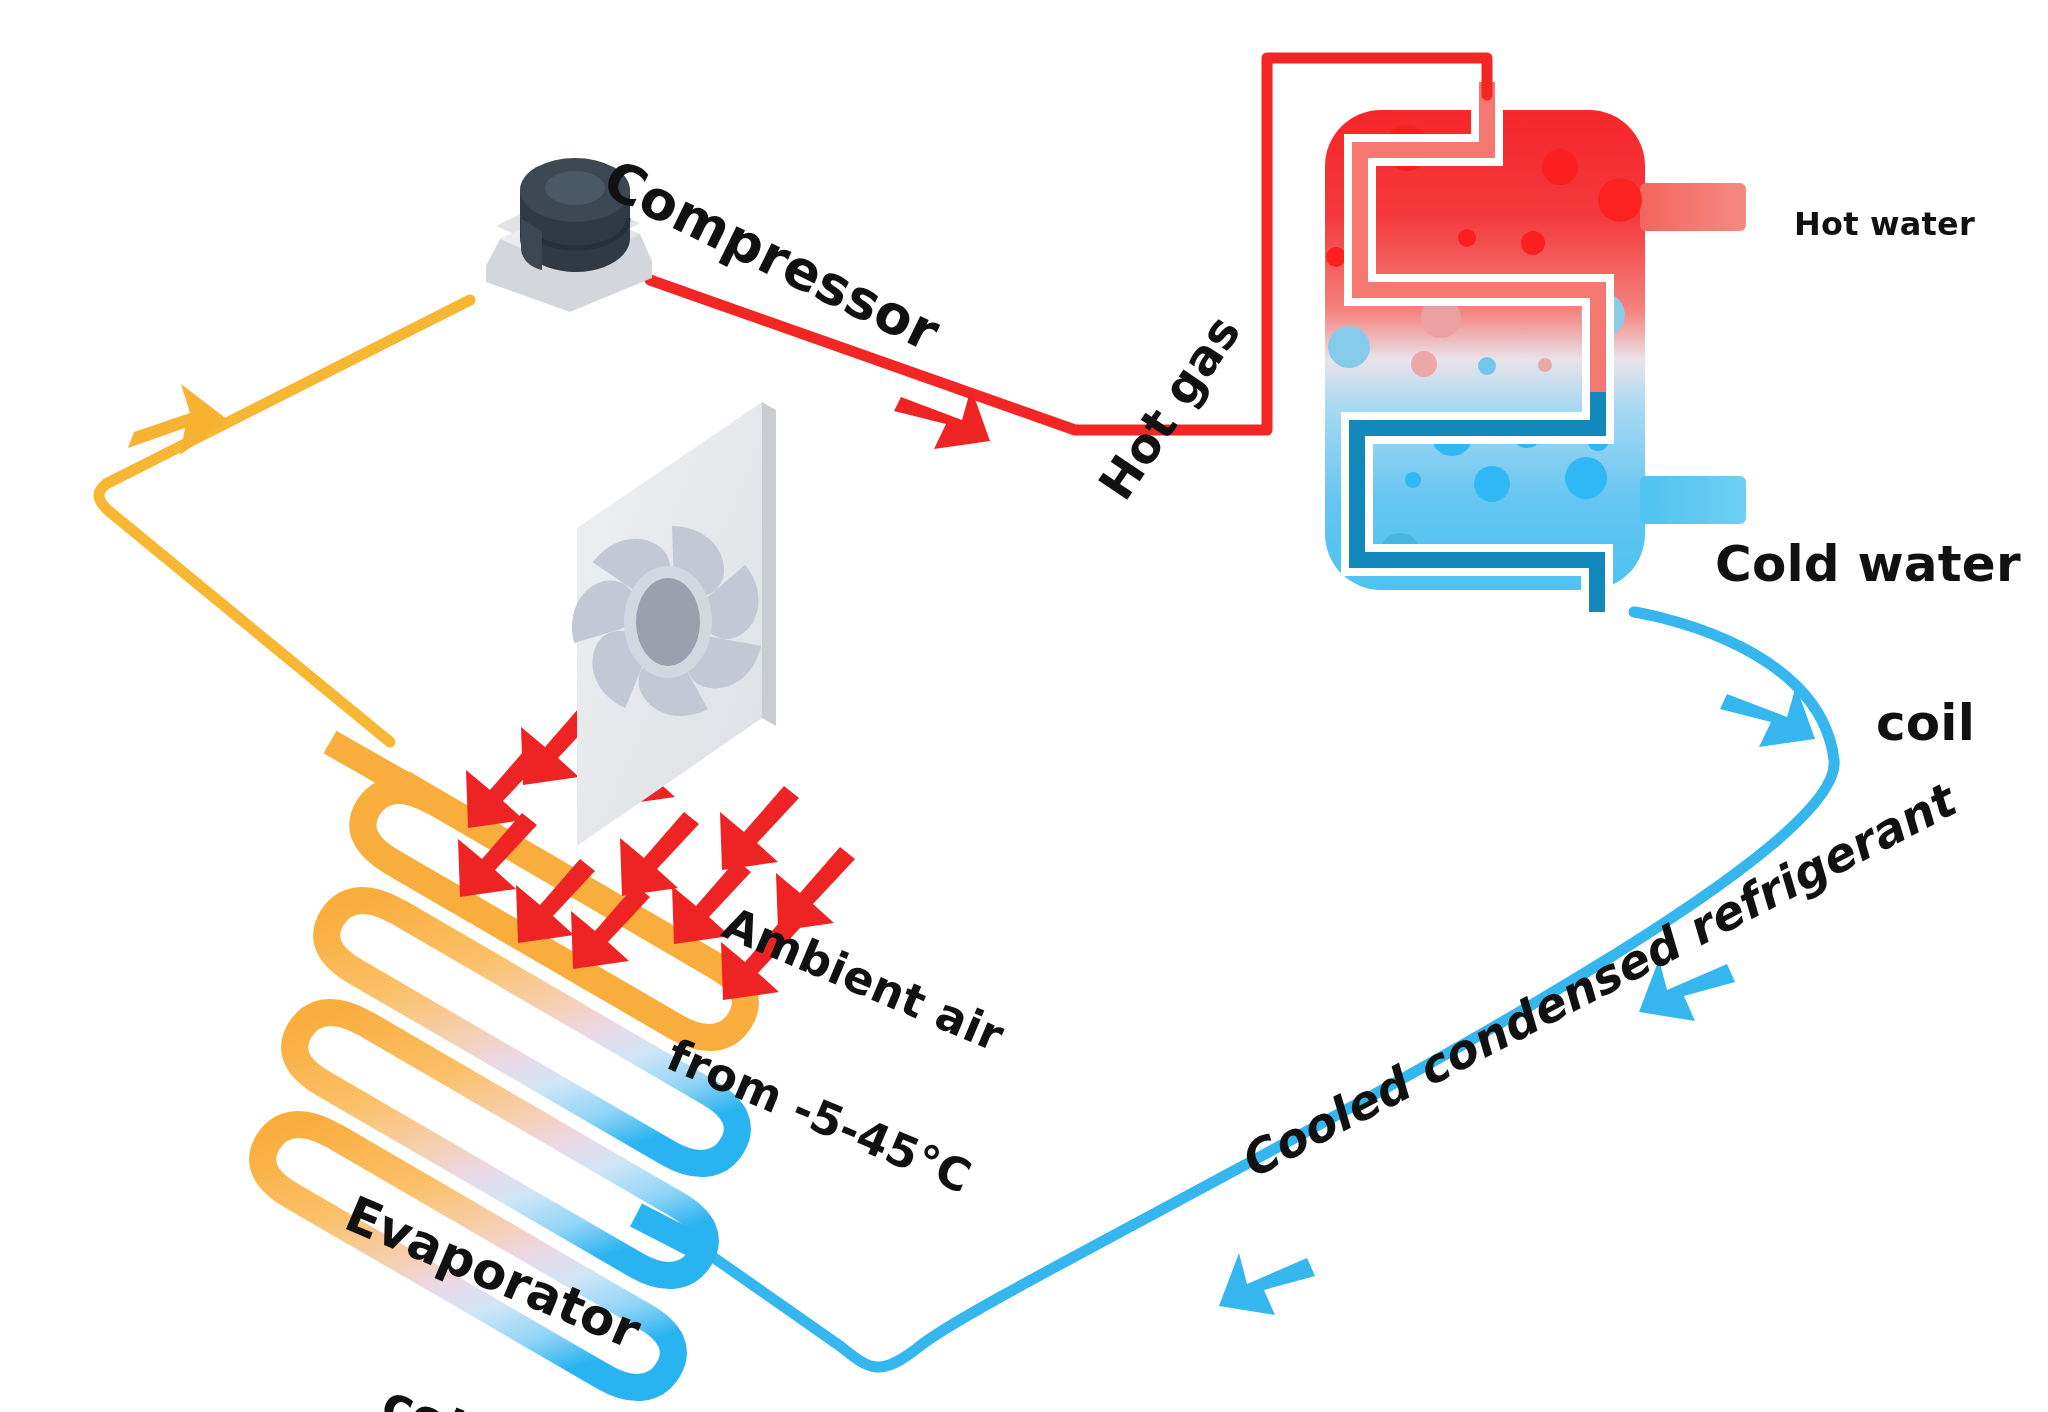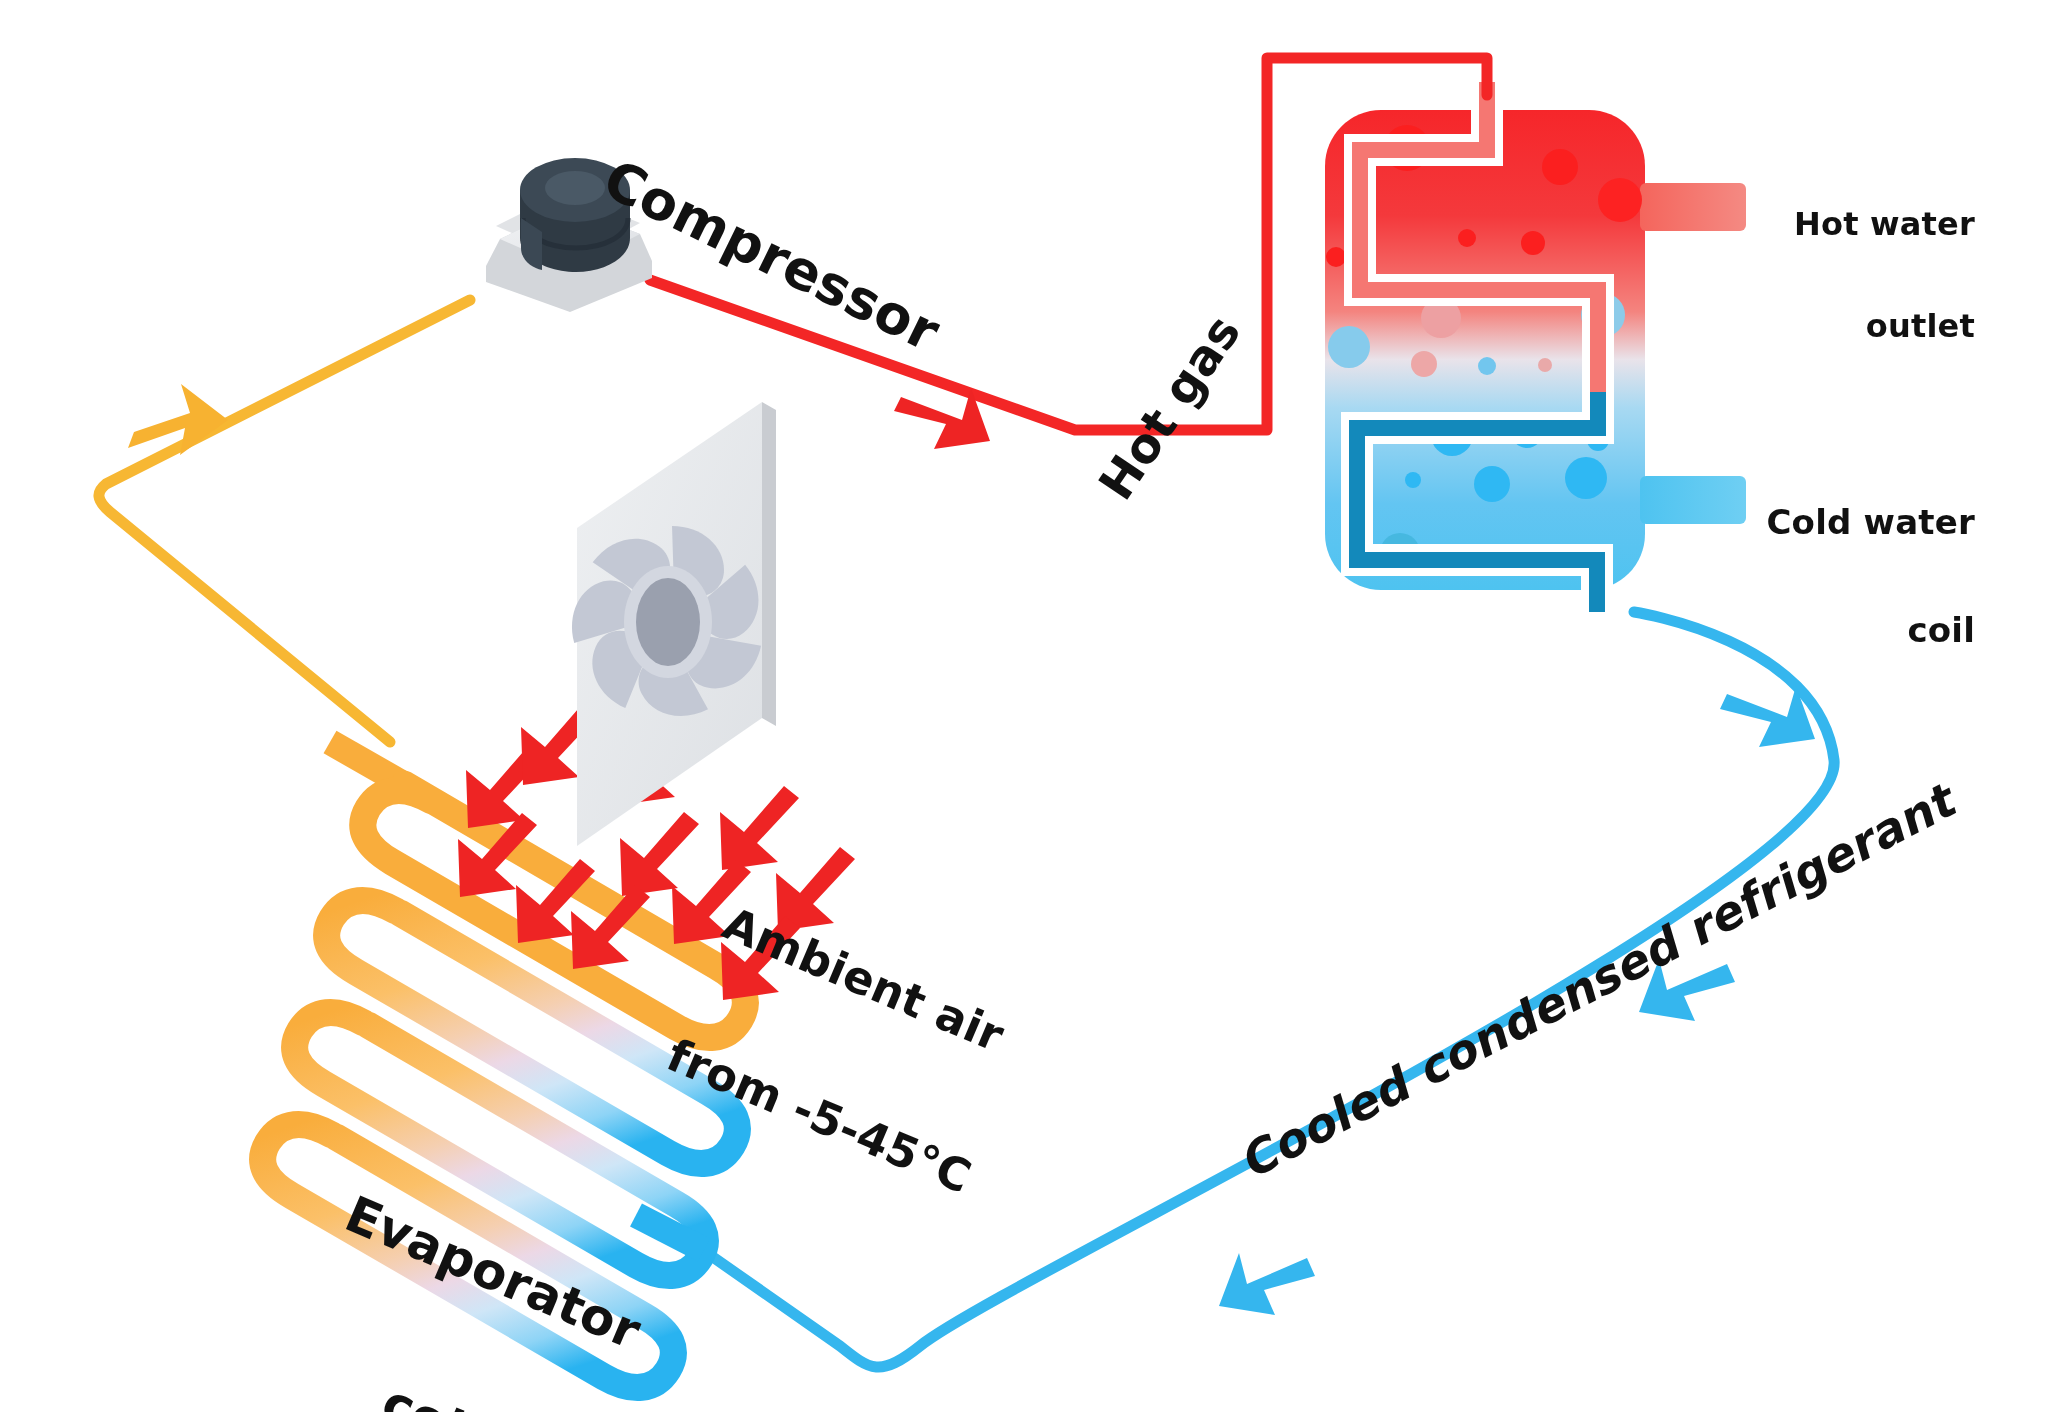--- a/index.html
+++ b/index.html
@@ -51,21 +51,21 @@
   .lbl-hotwater {
     left: 1715px;
     top: 140px;
     font-size: 32px;
     text-align: right;
     width: 260px;
   }
   .lbl-coldwater {
     left: 1715px;
     top: 432px;
-    font-size: 34px;
+    font-size: 50px;
     text-align: right;
     width: 260px;
   }
   .lbl-ambient {
     left: 772px;
     top: 812px;
     font-size: 45px;
     transform: rotate(23deg);
     transform-origin: left top;
   }
@@ -326,21 +326,20 @@
     </g>
 
   </svg>
 
   <div class="lbl lbl-compressor">Compressor</div>
 
   <div class="lbl lbl-hotgas">Hot gas</div>
 
   <div class="lbl lbl-hotwater">
     <div>Hot water</div>
-    <div>outlet</div>
   </div>
 
   <div class="lbl lbl-coldwater">
     <div>Cold water</div>
     <div>coil</div>
   </div>
 
   <div class="lbl lbl-ambient">
     <div>Ambient air</div>
     <div>from -5-45°C</div>

